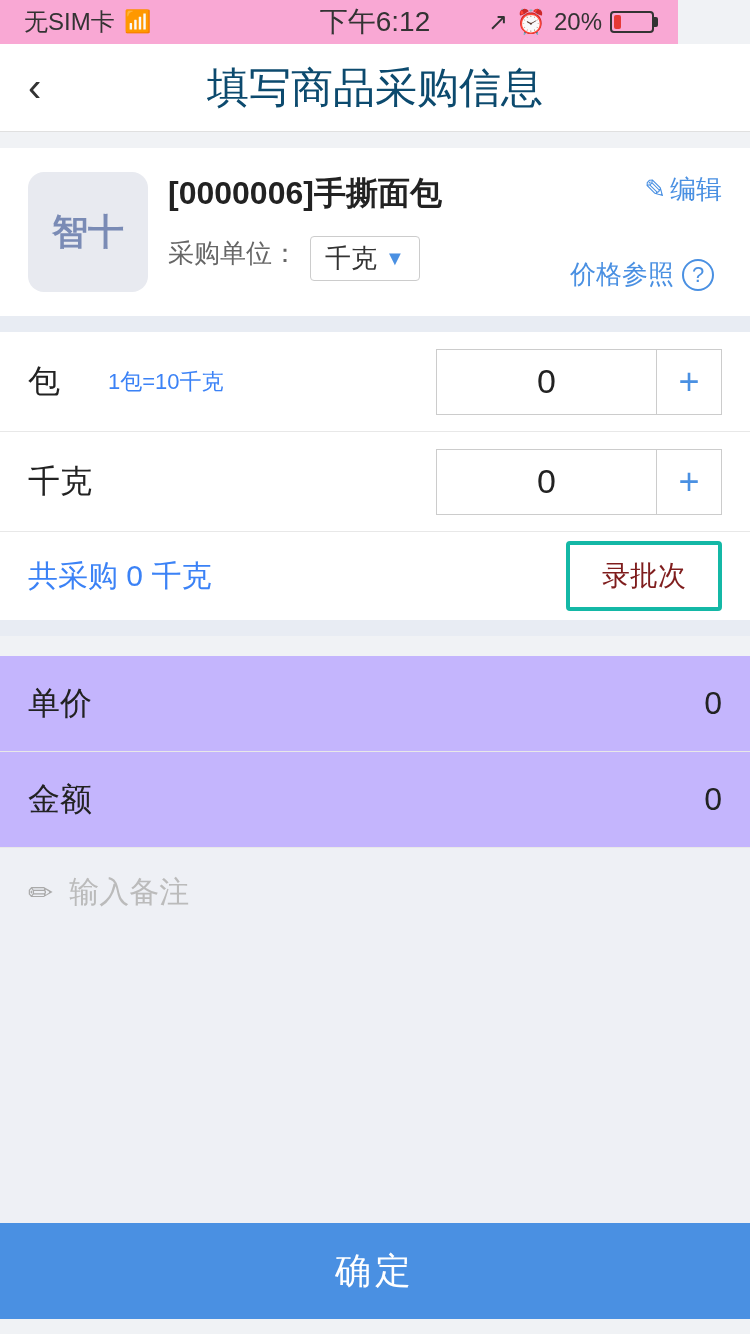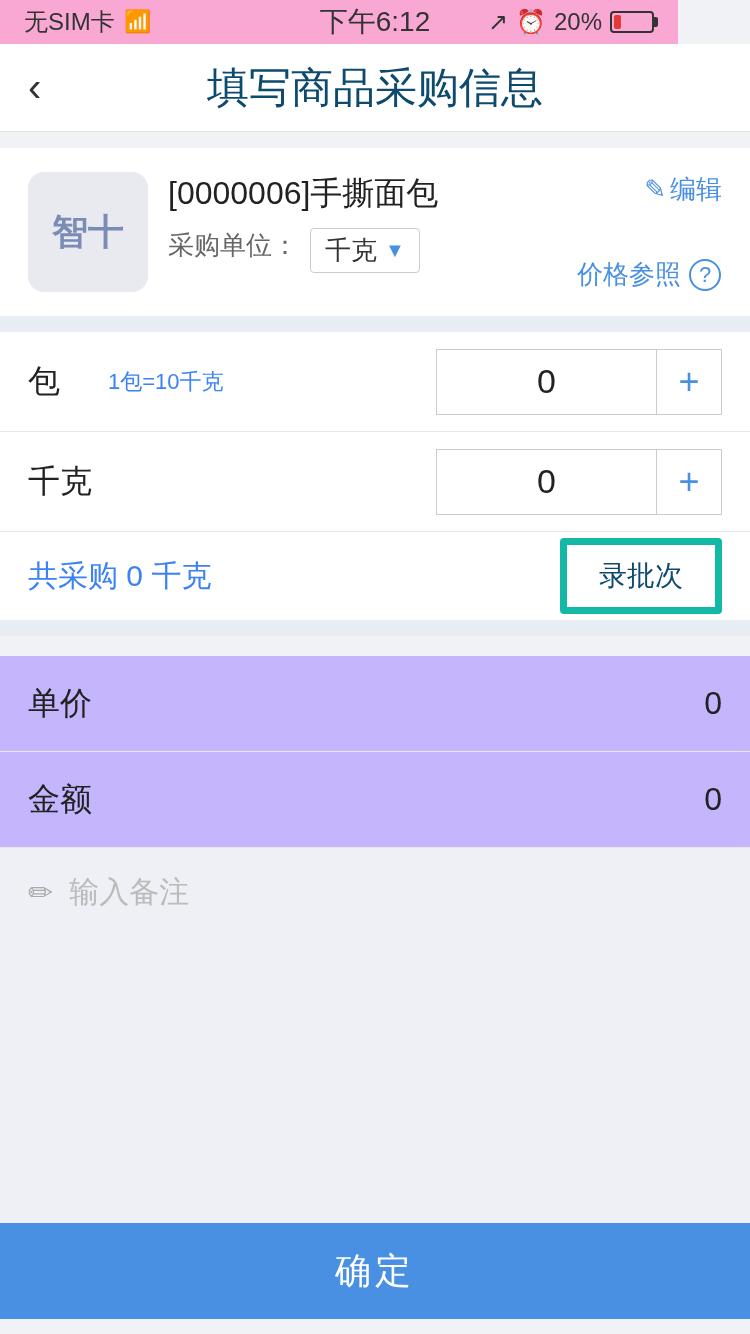--- a/index.html
+++ b/index.html
@@ -125,22 +125,22 @@
       font-size: 36px;
       color: #7a8bb5;
       font-weight: bold;
     }
     .product-info {
       flex: 1;
     }
     .product-name {
       font-size: 32px;
       color: #222;
-      font-weight: 400;
-      margin-bottom: 12px;
+      font-weight: 700;
+      margin-bottom: 20px;
     }
     .product-unit-row {
       display: flex;
       align-items: flex-start;
       gap: 12px;
       font-size: 26px;
       color: #666;
     }
     .unit-selector {
       display: inline-flex;
@@ -160,21 +160,21 @@
       right: 28px;
       color: #4a90e2;
       font-size: 26px;
       display: flex;
       align-items: center;
       gap: 4px;
     }
     .price-ref {
       position: absolute;
       bottom: 24px;
-      right: 29px;
+      right: 36px;
       color: #4a90e2;
       font-size: 26px;
       display: flex;
       align-items: center;
       gap: 8px;
     }
     .price-ref-help {
       width: 32px;
       height: 32px;
       border: 2px solid #4a90e2;
@@ -251,25 +251,25 @@
       padding: 0 28px;
       height: 88px;
       background: #fff;
     }
     .summary-text {
       font-size: 30px;
       color: #3b82f6;
     }
     .batch-btn {
       margin-left: auto;
-      border: 7px solid #14b8a6;
+      border: 4px solid #14b8a6;
       background: #fff;
       padding: 12px 32px;
       font-size: 28px;
-      color: #0c4a6e;
+      color: #7f1d1d;
       border-radius: 4px;
       cursor: pointer;
     }
 
     
     .info-section {
       background: #c4b5fd;
       margin-top: 20px;
     }
     .info-row {

